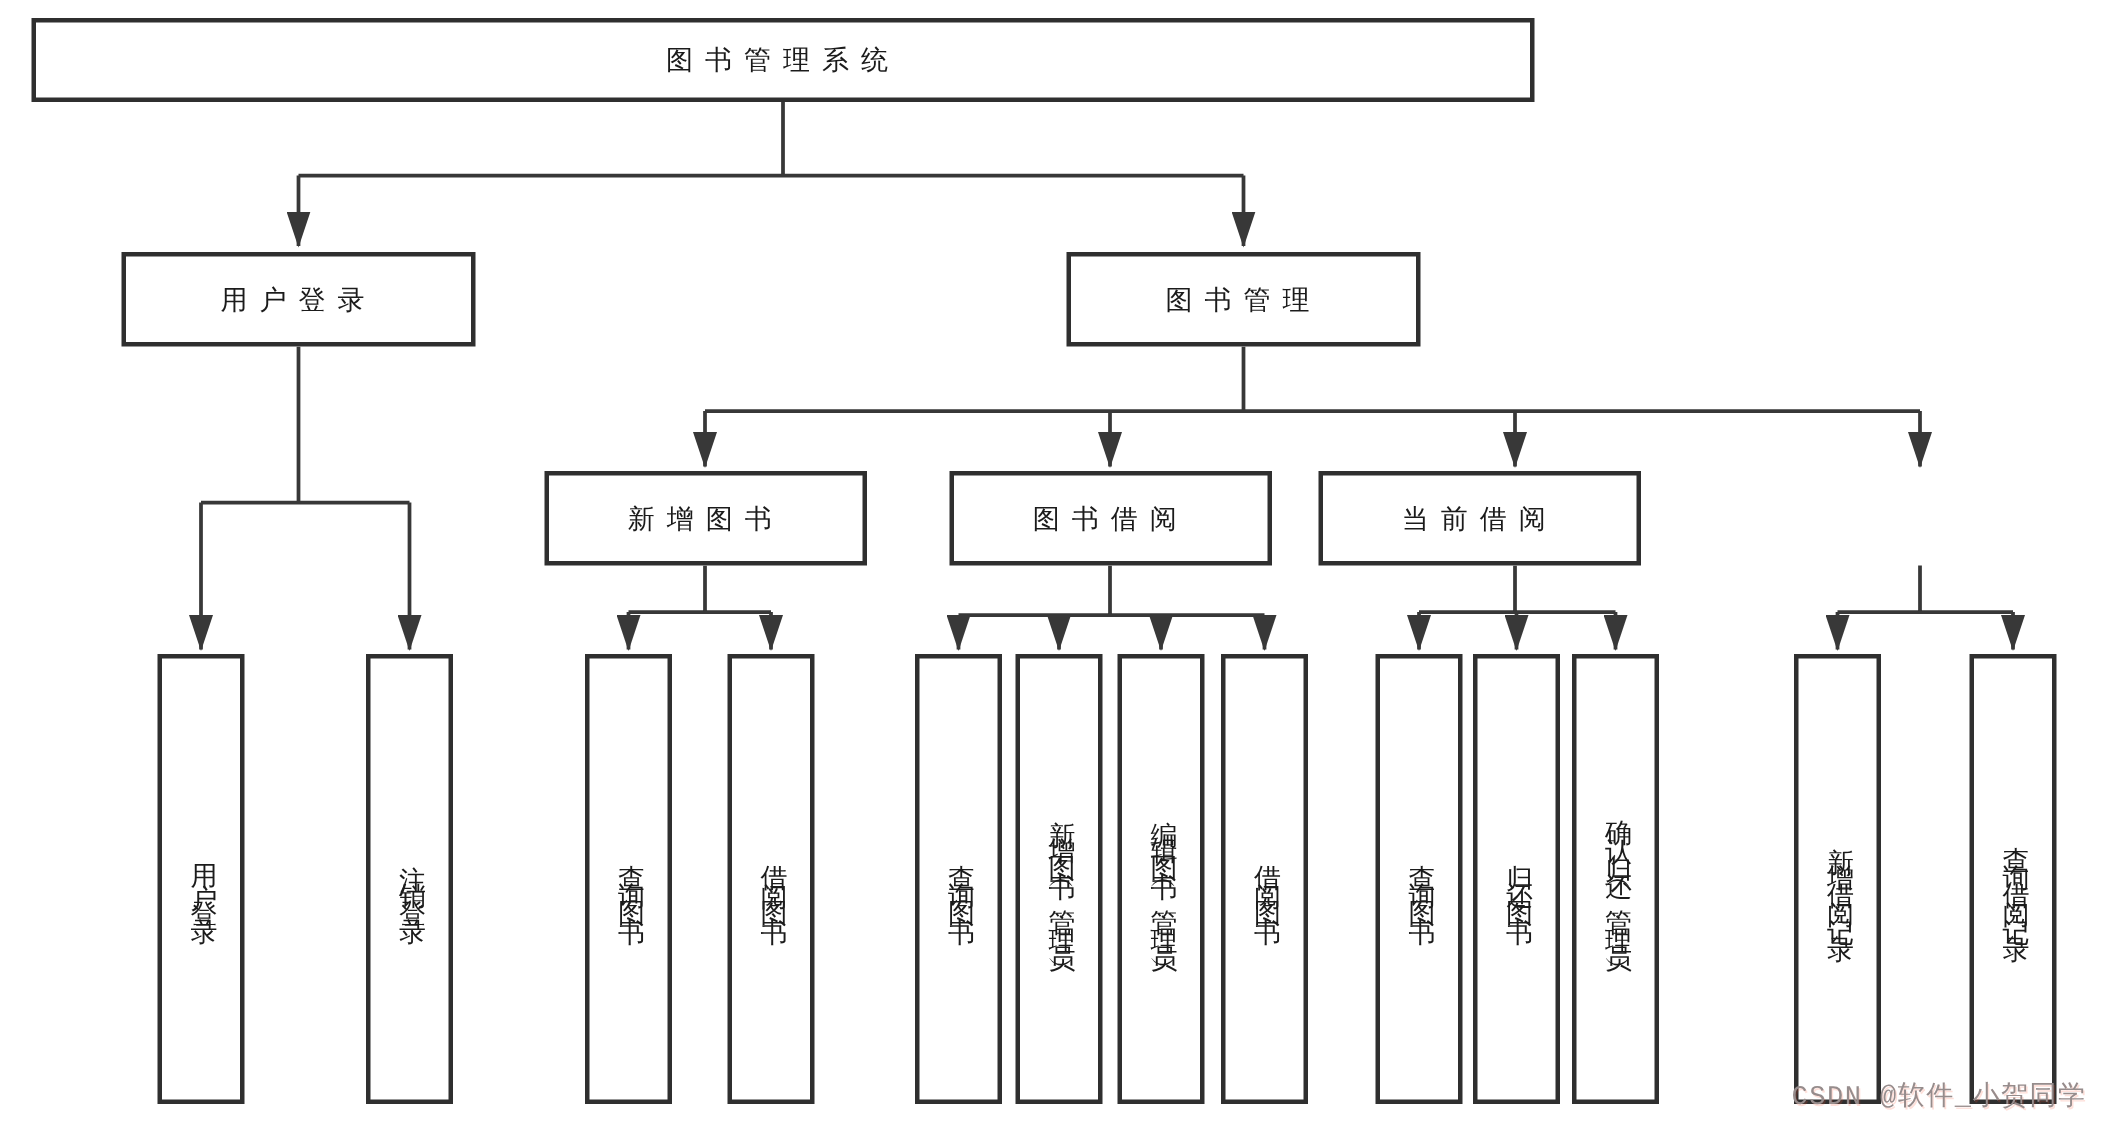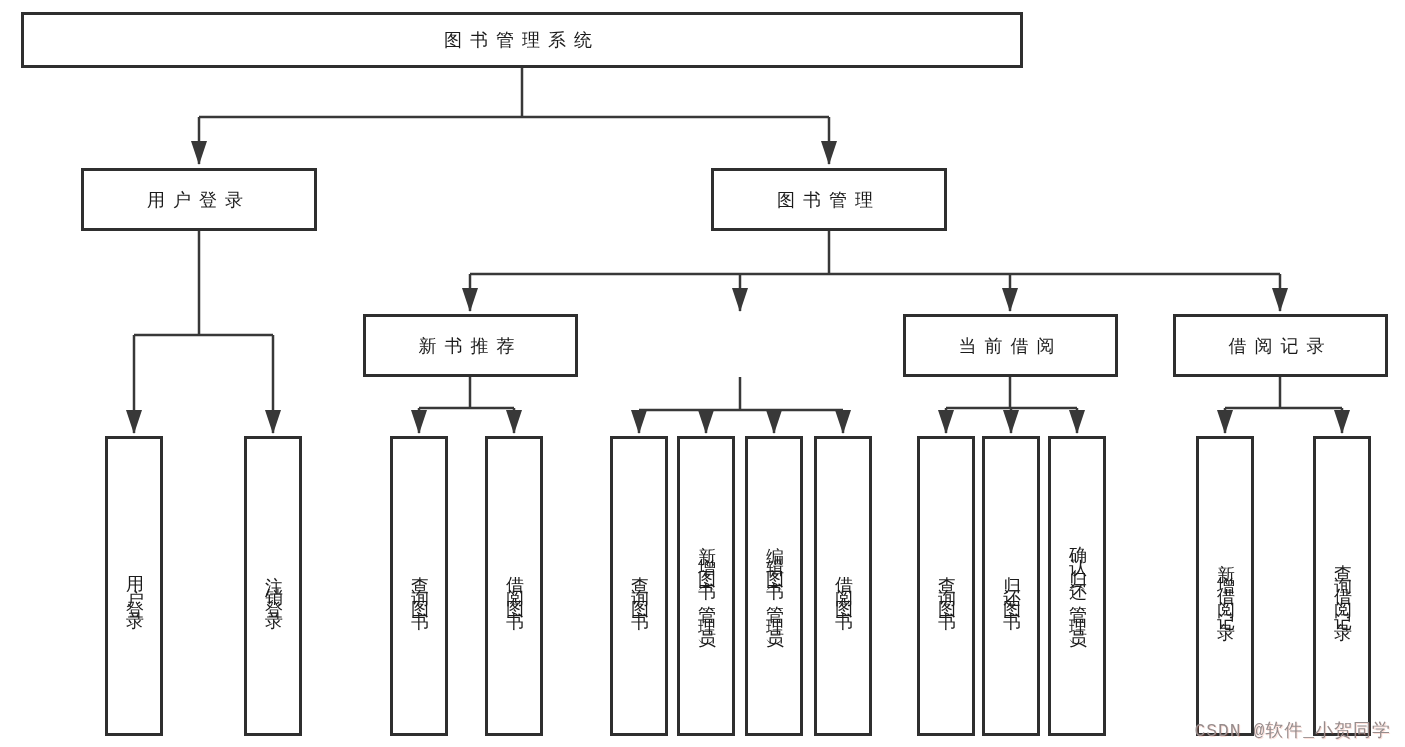--- a/index.html
+++ b/index.html
@@ -110,23 +110,23 @@
 
     <line x1="1225" y1="408" x2="1225" y2="433" stroke="#383838" stroke-width="2.5" marker-end="url(#arw)"></line>
     <line x1="1342" y1="408" x2="1342" y2="433" stroke="#383838" stroke-width="2.5" marker-end="url(#arw)"></line>
   </svg>
 
   <div class="node root">图书管理系统</div>
 
   <div class="node lvl1" style="left:81px;">用户登录</div>
   <div class="node lvl1" style="left:711px;">图书管理</div>
 
-  <div class="node branch" style="left:363px;">新书推荐</div>
-  <div class="node branch" style="left:903px;text-align:right;">当前借阅</div>
-  <div class="node branch" style="left:1173px;">借阅记录</div>
+  <div class="node branch" style="left:363px;">新增图书</div>
+  <div class="node branch" style="left:633px;">图书借阅</div>
+  <div class="node branch" style="left:879px;text-align:right;">当前借阅</div>
 
   <div class="leaf" style="left:105px;">用户登录</div>
   <div class="leaf" style="left:244px;">注销登录</div>
 
   <div class="leaf" style="left:390px;">查询图书</div>
   <div class="leaf" style="left:485px;">借阅图书</div>
 
   <div class="leaf" style="left:610px;">查询图书</div>
   <div class="leaf" style="left:677px;">新增图书（管理员）</div>
   <div class="leaf" style="left:745px;">编辑图书（管理员）</div>

